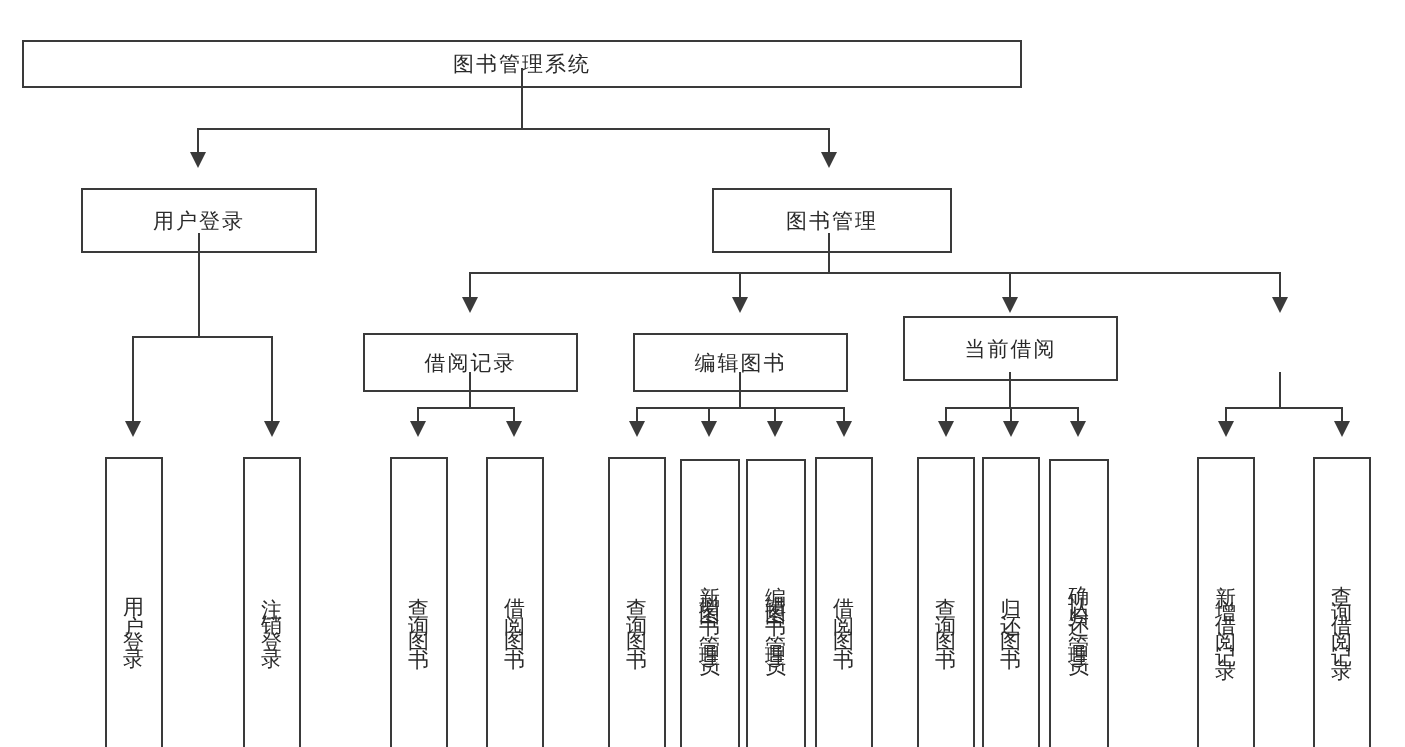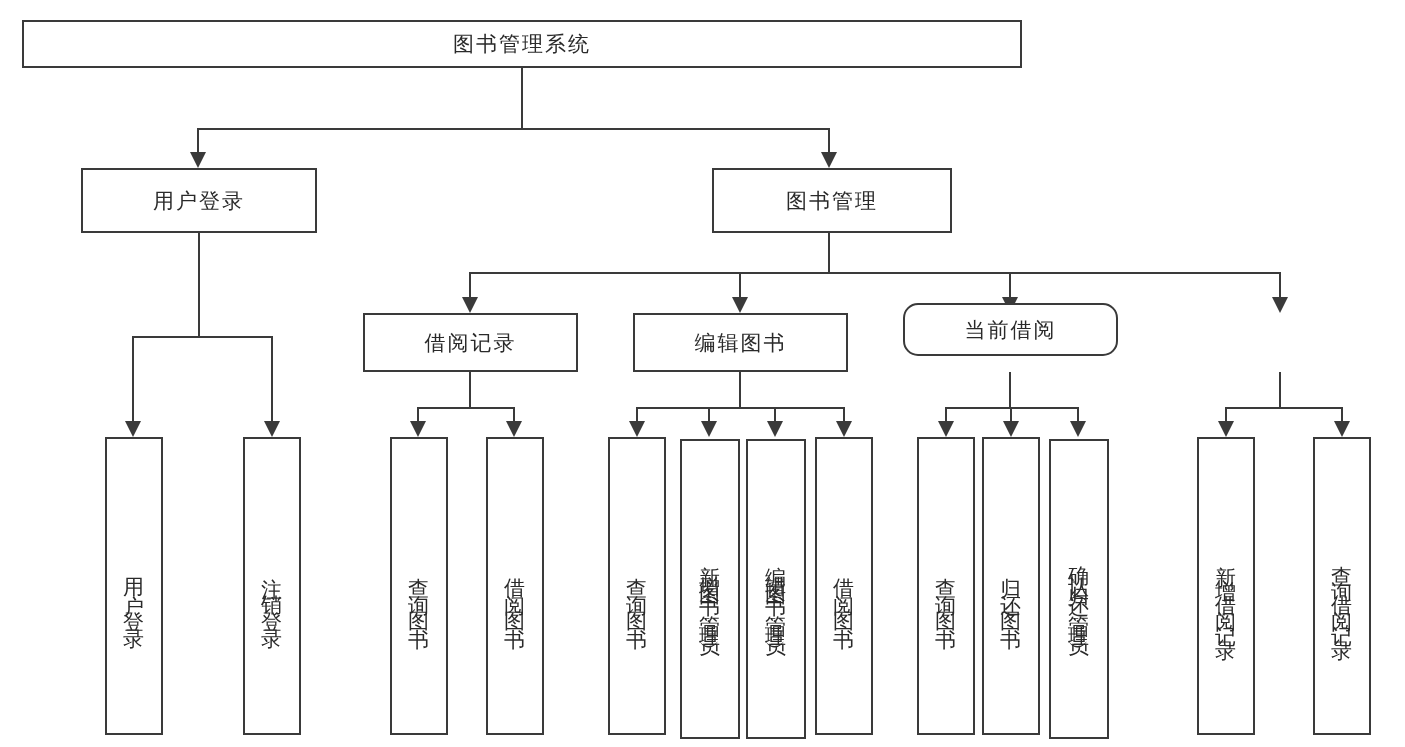--- a/index.html
+++ b/index.html
@@ -18,20 +18,21 @@
   }
   .box {
     position: absolute;
     box-sizing: border-box;
     border: 2px solid var(--line);
     background: #ffffff;
     display: flex;
     align-items: center;
     justify-content: center;
     color: var(--text);
+    margin-top: 20px;
   }
   .h-label {
     font-size: 21px;
     letter-spacing: 2px;
     white-space: nowrap;
   }
   .vtext {
     writing-mode: vertical-rl;
     text-orientation: mixed;
     font-size: 21px;
@@ -105,21 +106,21 @@
   <div class="arrow" style="left:732px; top:272px; height:41px;"></div>
   <div class="arrow" style="left:1002px; top:272px; height:41px;"></div>
   <div class="arrow" style="left:1272px; top:272px; height:41px;"></div>
 
   <div class="box" style="left:363px; top:313px; width:215px; height:59px;">
     <span class="h-label">借阅记录</span>
   </div>
   <div class="box" style="left:633px; top:313px; width:215px; height:59px;">
     <span class="h-label">编辑图书</span>
   </div>
-  <div class="box" style="left:903px; top:303px; width:215px; height:53px;border-radius:15px;">
+  <div class="box" style="left:903px; top:296px; width:215px; height:65px;">
     <span class="h-label">当前借阅</span>
   </div>
 
   <div class="vline" style="left:469px; top:372px; height:36px;"></div>
   <div class="hline" style="left:418px; top:407px; width:97px;"></div>
   <div class="arrow" style="left:410px; top:407px; height:30px;"></div>
   <div class="arrow" style="left:506px; top:407px; height:30px;"></div>
 
   <div class="vline" style="left:739px; top:372px; height:36px;"></div>
   <div class="hline" style="left:636px; top:407px; width:208px;"></div>

